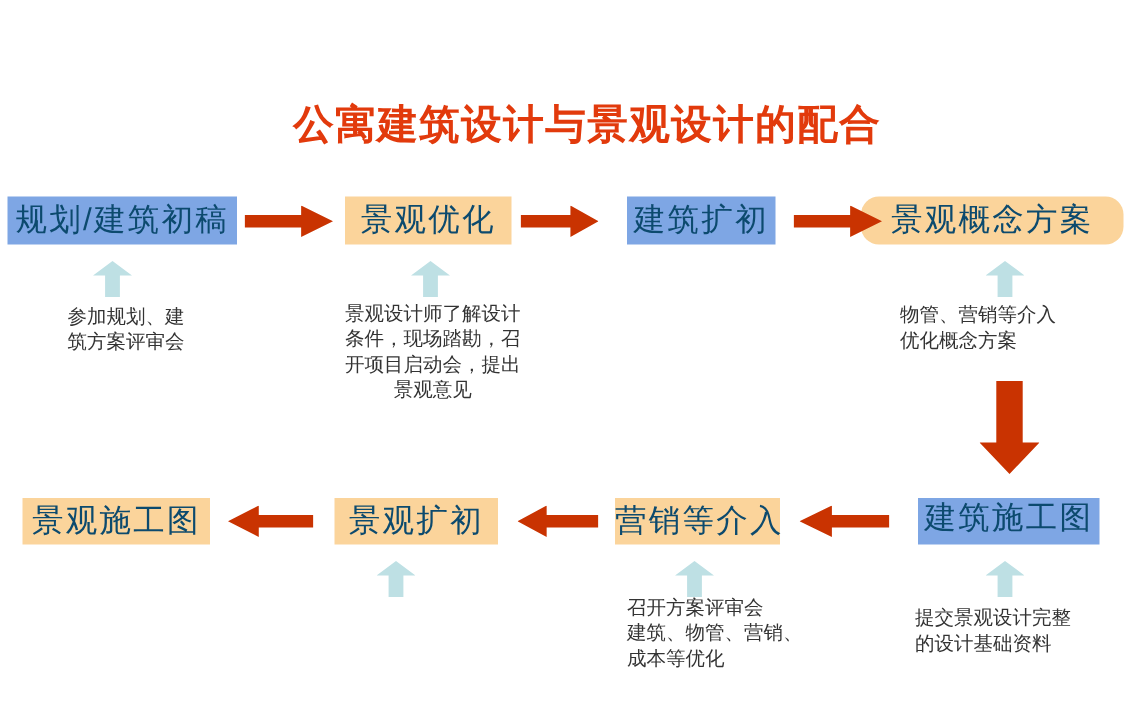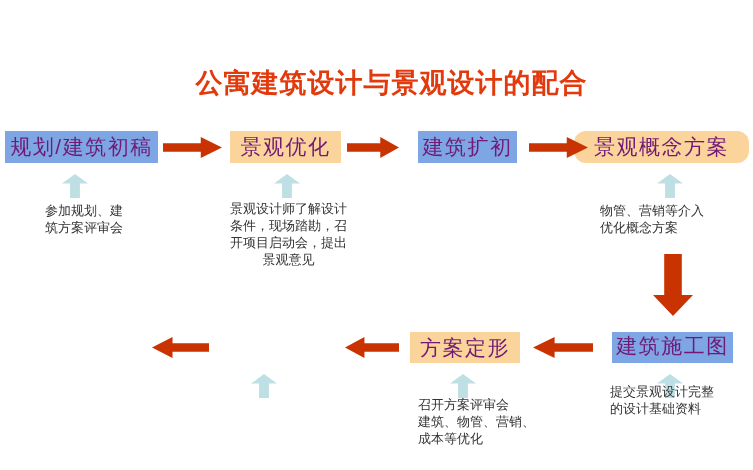--- a/index.html
+++ b/index.html
@@ -23,21 +23,21 @@
     letter-spacing: 1px;
     color: var(--title, #e23a0c);
   }
   .node {
     position: absolute;
     height: 32px;
     line-height: 32px;
     text-align: center;
     font-size: 21px;
     letter-spacing: 1.5px;
-    color: #701a75;
+    color: #0c4a6e;
     white-space: nowrap;
   }
   .node.blue   { background: var(--blue-box, #7ea6e4); }
   .node.orange { background: var(--orange-box, #fbd49b); }
 
   .arrow-right, .arrow-left, .arrow-down {
     position: absolute;
     background: var(--red-arrow, #c93301);
   }
   .arrow-right { clip-path: polygon(0 30%, 64% 30%, 64% 0, 100% 50%, 64% 100%, 64% 70%, 0 70%); }
@@ -78,35 +78,37 @@
   <div class="arrow-up-pale" style="left:62px;  top:174px;"></div>
   <div class="arrow-up-pale" style="left:274px; top:174px;"></div>
   <div class="arrow-up-pale" style="left:657px; top:174px;"></div>
 
   <div class="note" style="left:45px;  top:202px;">参加规划、建
 筑方案评审会</div>
   <div class="note" style="left:230px; top:200px;text-align:center;">景观设计师了解设计
 条件，现场踏勘，召
 开项目启动会，提出
 景观意见</div>
-  <div class="note" style="left:600px; top:202px;">物管、营销等介入
+  <div class="note" style="left:600px; top:202px;font-family:Liberation Mono, monospace;">物管、营销等介入
 优化概念方案</div>
 
   <div class="arrow-down" style="left:653px; top:254px; width:40px; height:62px;"></div>
 
-  <div class="node orange" style="left:410px; top:332px; width:110px; height:31px; line-height:31px;">方案定形</div>
+  <div class="node orange" style="left:15px;  top:332px; width:125px; height:31px; line-height:31px;">景观施工图</div>
+  <div class="node orange" style="left:223px; top:332px; width:109px; height:31px; line-height:31px;">景观扩初</div>
+  <div class="node orange" style="left:410px; top:332px; width:110px; height:31px; line-height:31px;">营销等介入</div>
   <div class="node blue" style="left:612px; top:332px; width:121px; height:31px; line-height:31px;font-family:Liberation Mono, monospace;">建筑施工图</div>
 
   <div class="arrow-left" style="left:152px; top:337px; width:57px; height:21px;"></div>
   <div class="arrow-left" style="left:345px; top:337px; width:54px; height:21px;"></div>
   <div class="arrow-left" style="left:533px; top:337px; width:60px; height:21px;"></div>
 
   <div class="arrow-up-pale" style="left:251px; top:374px;"></div>
   <div class="arrow-up-pale" style="left:450px; top:374px;"></div>
   <div class="arrow-up-pale" style="left:657px; top:374px;"></div>
 
   <div class="note" style="left:418px; top:396px;">召开方案评审会
 建筑、物管、营销、
 成本等优化</div>
-  <div class="note" style="left:610px; top:383px;">提交景观设计完整
+  <div class="note" style="left:610px; top:403px;">提交景观设计完整
 的设计基础资料</div>
 
 </div>
 
 </body></html>

